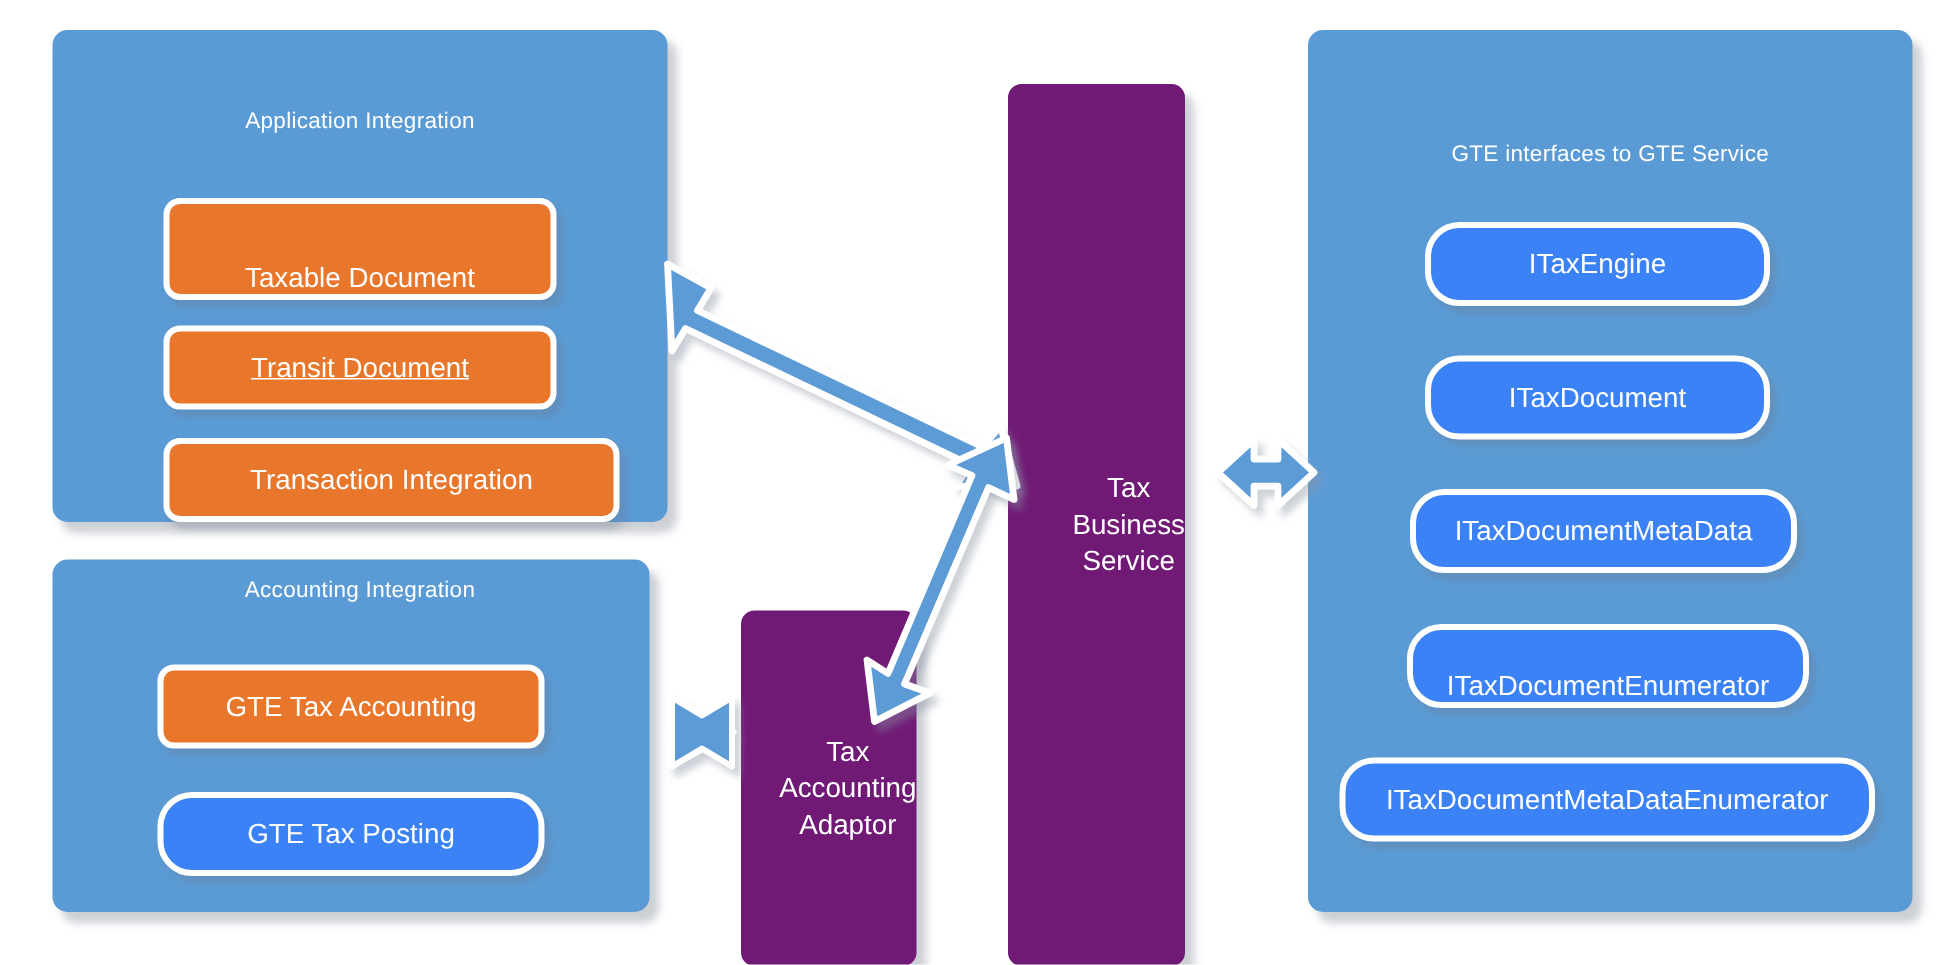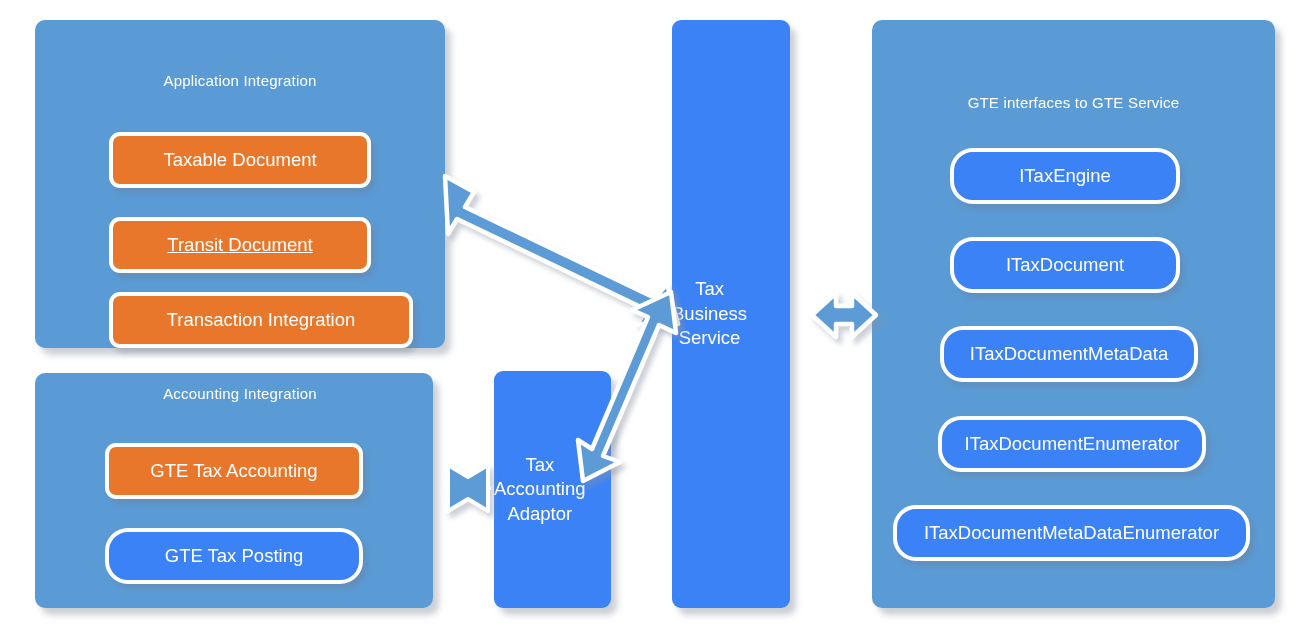--- a/index.html
+++ b/index.html
@@ -55,50 +55,51 @@
     font-size: 18.5px;
     white-space: nowrap;
     box-shadow: 4px 5px 5px rgba(110,120,135,0.30);
   }
   .chip.orange { background: #E8772B; }
   .chip.blue   { background: #3b82f6; border-radius: 23px; }
 
   
   .column {
     position: absolute;
-    background: #3b82f6;
+    background: #701a75;
     border-radius: 9px;
     box-shadow: 6px 7px 6px rgba(120,130,145,0.38);
     box-sizing: border-box;
     display: flex;
     align-items: center;
-    justify-content: flex-start;
+    justify-content: flex-end;
     color: #ffffff;
     font-size: 18.5px;
     text-align: center;
     line-height: 1.32;
+    margin-top: 36px;
   }
 
   .arrow-layer {
     position: absolute;
     left: 0; top: 0;
     width: 1298px;
     height: 643px;
     pointer-events: none;
   }
 </style>
 </head>
 <body>
 
 <div id="canvas">
 
   <div class="panel" style="left:35px; top:20px; width:410px; height:328px;">
     <div class="panel-title" style="top:52px;">Application Integration</div>
 
-    <div class="chip orange" style="left:74px; top:112px; width:262px; height:56px;">
+    <div class="chip orange" style="left:74px; top:112px; width:262px; height:68px;align-items:flex-end;">
       <span>Taxable Document</span>
     </div>
 
     <div class="chip orange" style="left:74px; top:197px; width:262px; height:56px;text-decoration:underline;">
       <span>Transit Document</span>
     </div>
 
     <div class="chip orange" style="left:74px; top:272px; width:304px; height:56px;">
       <span>Transaction Integration</span>
     </div>
@@ -136,21 +137,21 @@
     </div>
 
     <div class="chip blue" style="left:78px; top:217px; width:230px; height:56px;">
       <span>ITaxDocument</span>
     </div>
 
     <div class="chip blue" style="left:68px; top:306px; width:258px; height:56px;">
       <span>ITaxDocumentMetaData</span>
     </div>
 
-    <div class="chip blue" style="left:66px; top:396px; width:268px; height:56px;">
+    <div class="chip blue" style="left:66px; top:396px; width:268px; height:56px;align-items:flex-end;">
       <span>ITaxDocumentEnumerator</span>
     </div>
 
     <div class="chip blue" style="left:21px; top:485px; width:357px; height:56px;">
       <span>ITaxDocumentMetaDataEnumerator</span>
     </div>
   </div>
 
   <svg class="arrow-layer" viewBox="0 0 1298 643">
     <defs>

